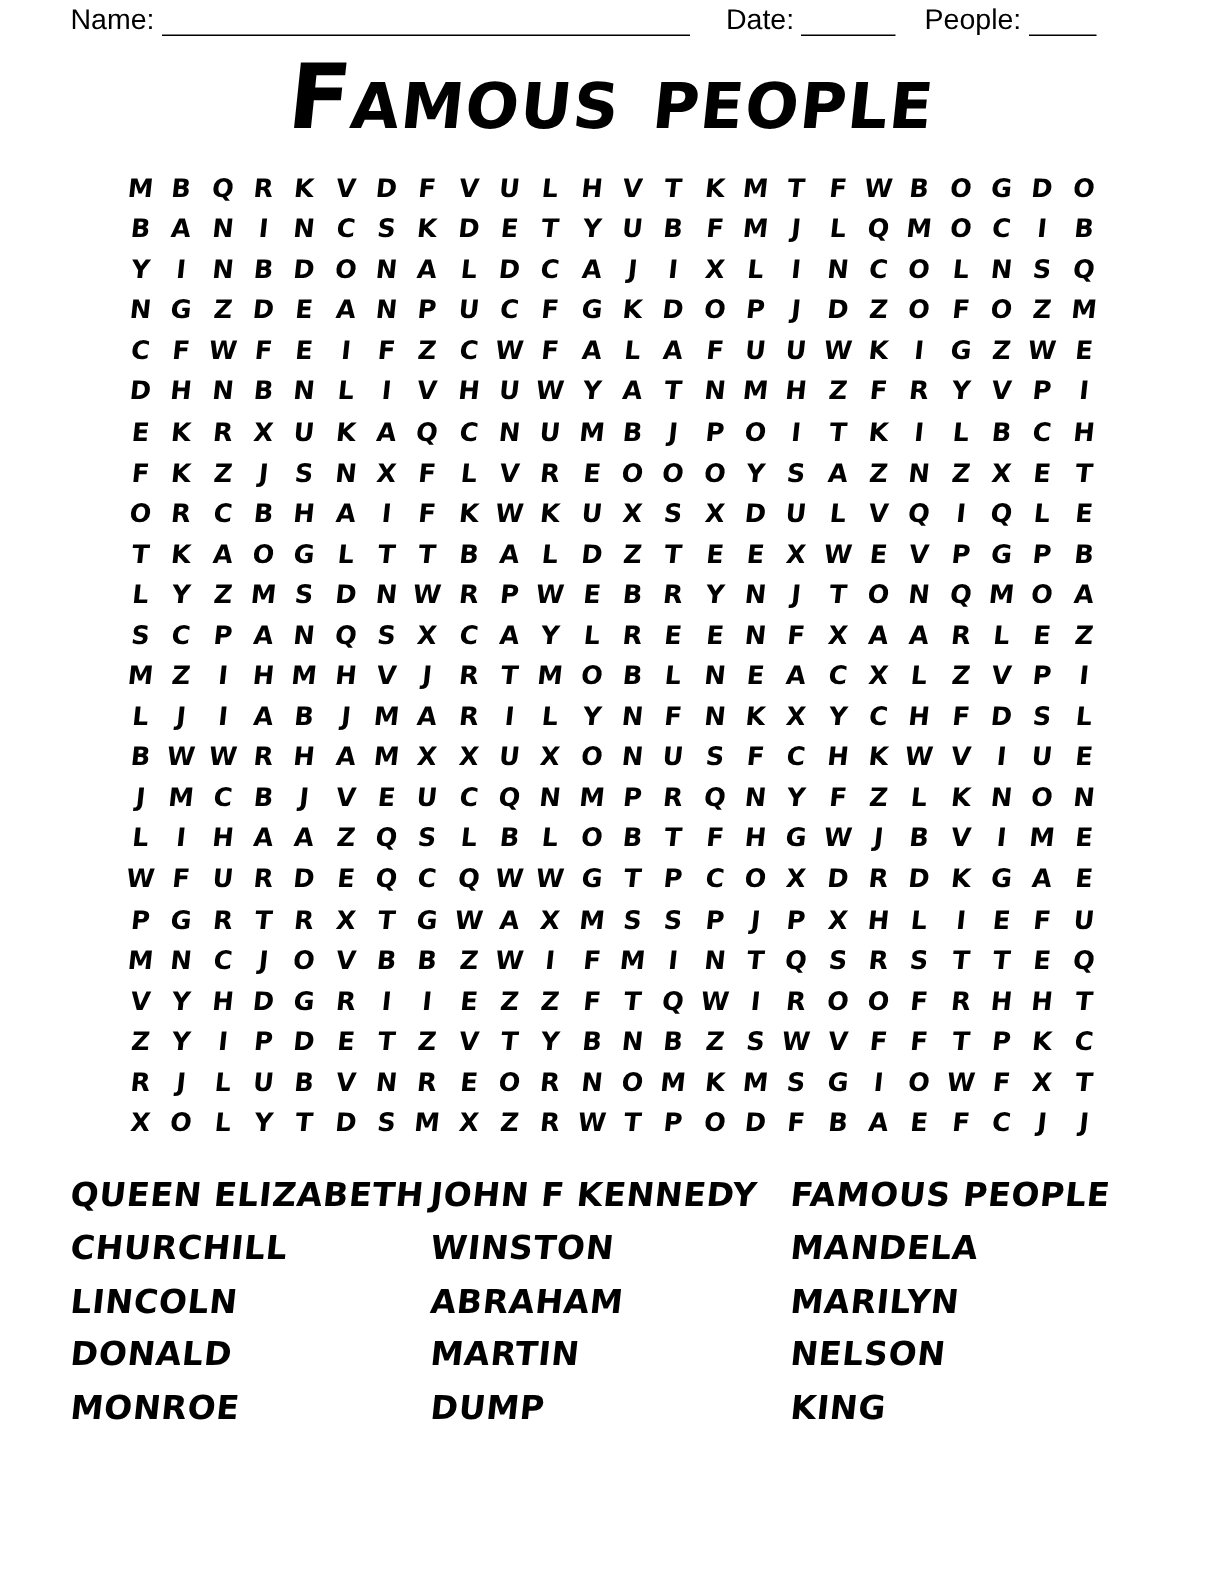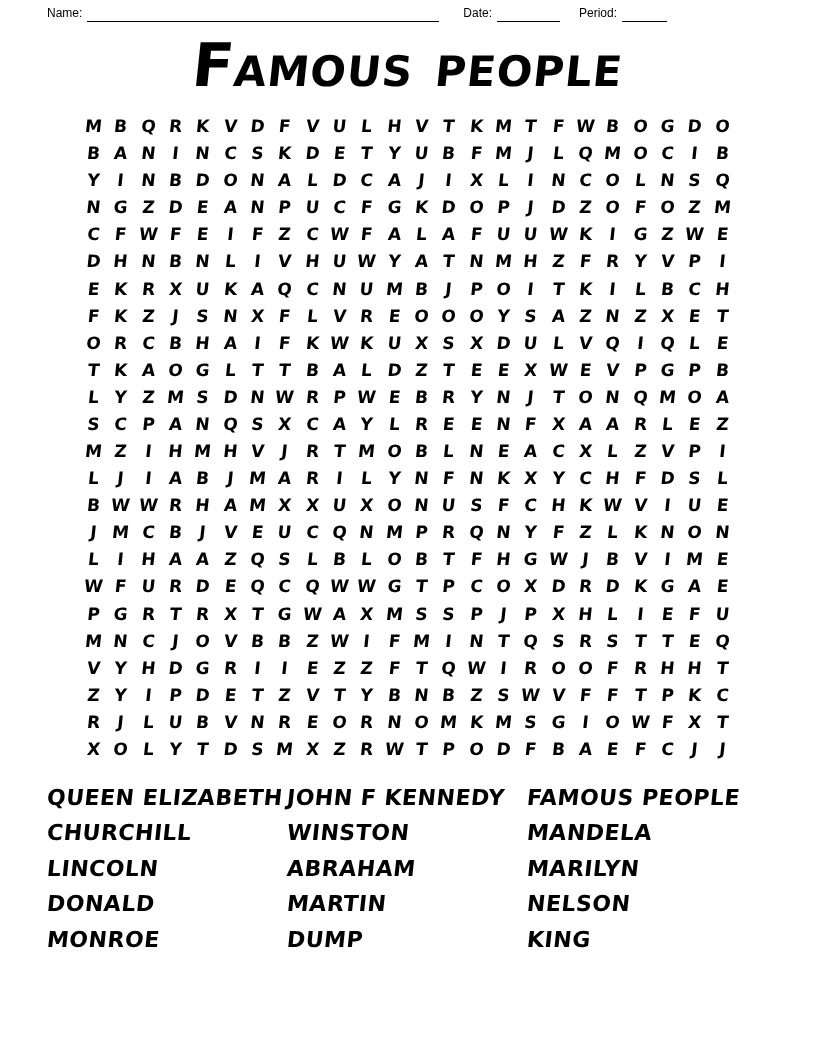--- a/index.html
+++ b/index.html
@@ -3,21 +3,21 @@
 <meta charset="utf-8">
 <style>
   html,body{margin:0;padding:0;background:#fff;}
   .page{
     position:relative;width:816px;height:1056px;background:#fff;
     font-family:"Liberation Sans",sans-serif;color:#000;overflow:hidden;
   }
   
   .header{
     position:absolute;top:2px;left:47px;right:40px;height:22px;
-    display:flex;align-items:center;font-size:12px;line-height:20px;
+    display:flex;align-items:flex-end;font-size:19px;line-height:20px;
   }
   .blank-line{
     display:inline-block;height:17px;
     border-bottom:1.4px solid #000;margin-left:5px;
   }
   .line-name{width:352px;margin-right:24px;}
   .line-date{width:63px;margin-right:19px;}
   .line-period{width:45px;}
   
   .title{
@@ -55,21 +55,21 @@
 </head>
 <body>
 
 <div class="page">
 
   <div class="header">
     <span>Name:</span>
     <span class="blank-line line-name"></span>
     <span>Date:</span>
     <span class="blank-line line-date"></span>
-    <span>Period:</span>
+    <span>People:</span>
     <span class="blank-line line-period"></span>
   </div>
 
   <div class="title">Famous People</div>
 
   <div class="grid" id="grid">
       <div class="cell">M</div>
       <div class="cell">B</div>
       <div class="cell">Q</div>
       <div class="cell">R</div>

